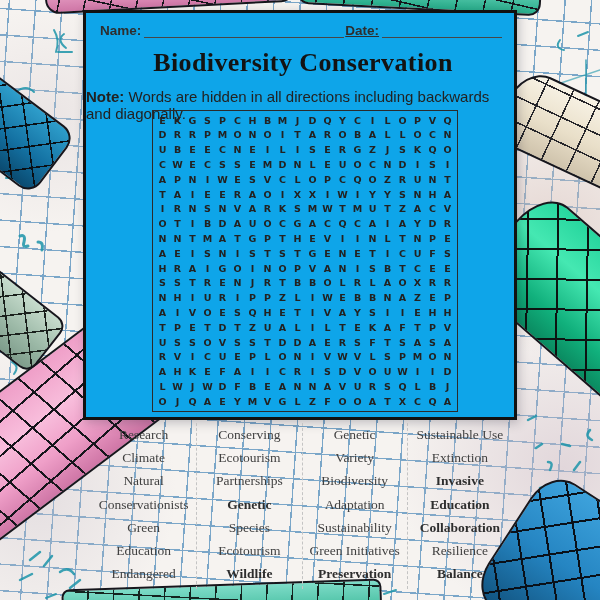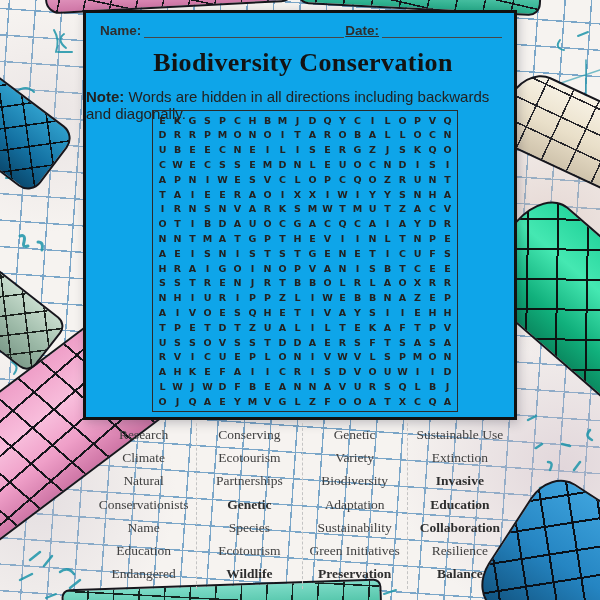--- a/index.html
+++ b/index.html
@@ -592,21 +592,21 @@
       <span class="cell">Q</span>
       <span class="cell">A</span>
     </div>
 
   <div class="word-list">
     <div class="word-col">
         <div class="word">Research</div>
         <div class="word">Climate</div>
         <div class="word">Natural</div>
         <div class="word">Conservationists</div>
-        <div class="word">Name</div>
+        <div class="word">Green</div>
         <div class="word">Education</div>
         <div class="word">Endangered</div>
       </div>
     <div class="word-col">
         <div class="word">Conserving</div>
         <div class="word">Ecotourism</div>
         <div class="word">Partnerships</div>
         <div class="word bold">Genetic</div>
         <div class="word">Species</div>
         <div class="word">Ecotourism</div>

